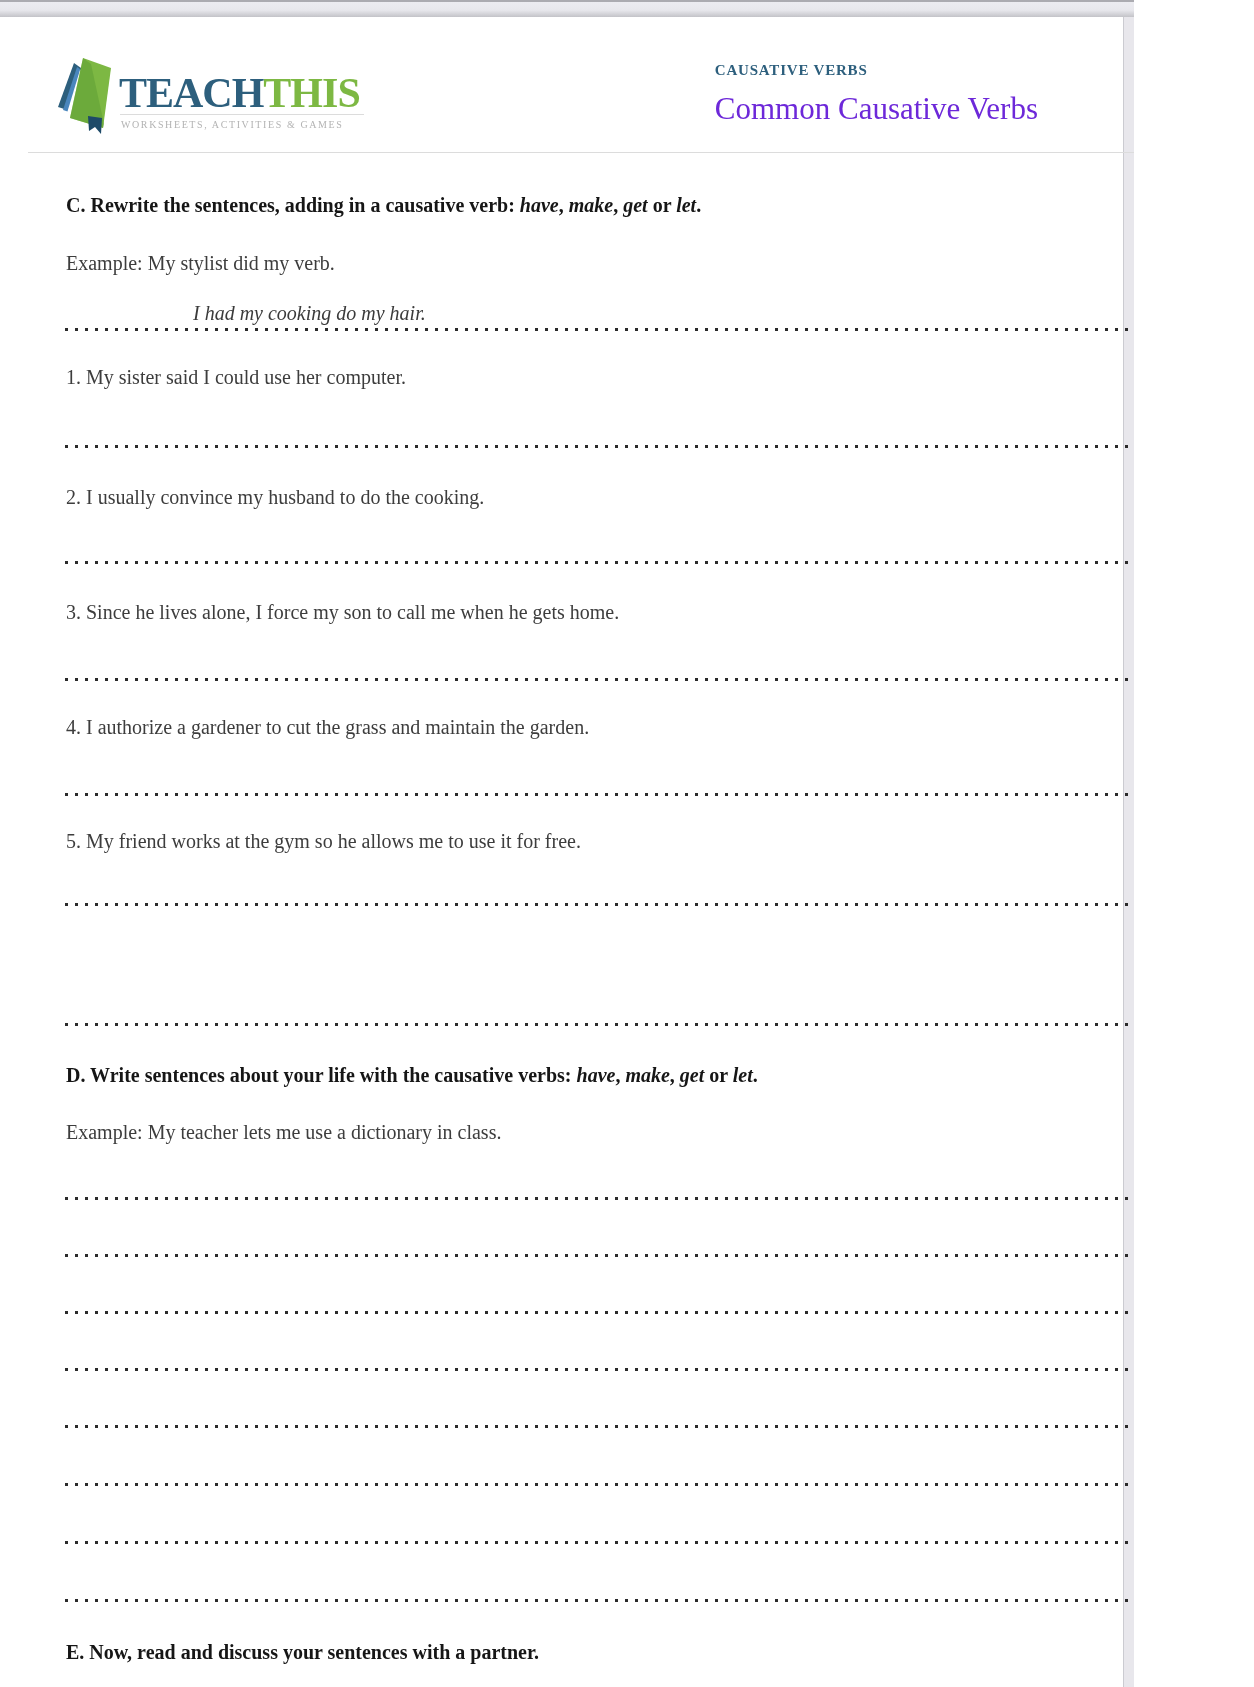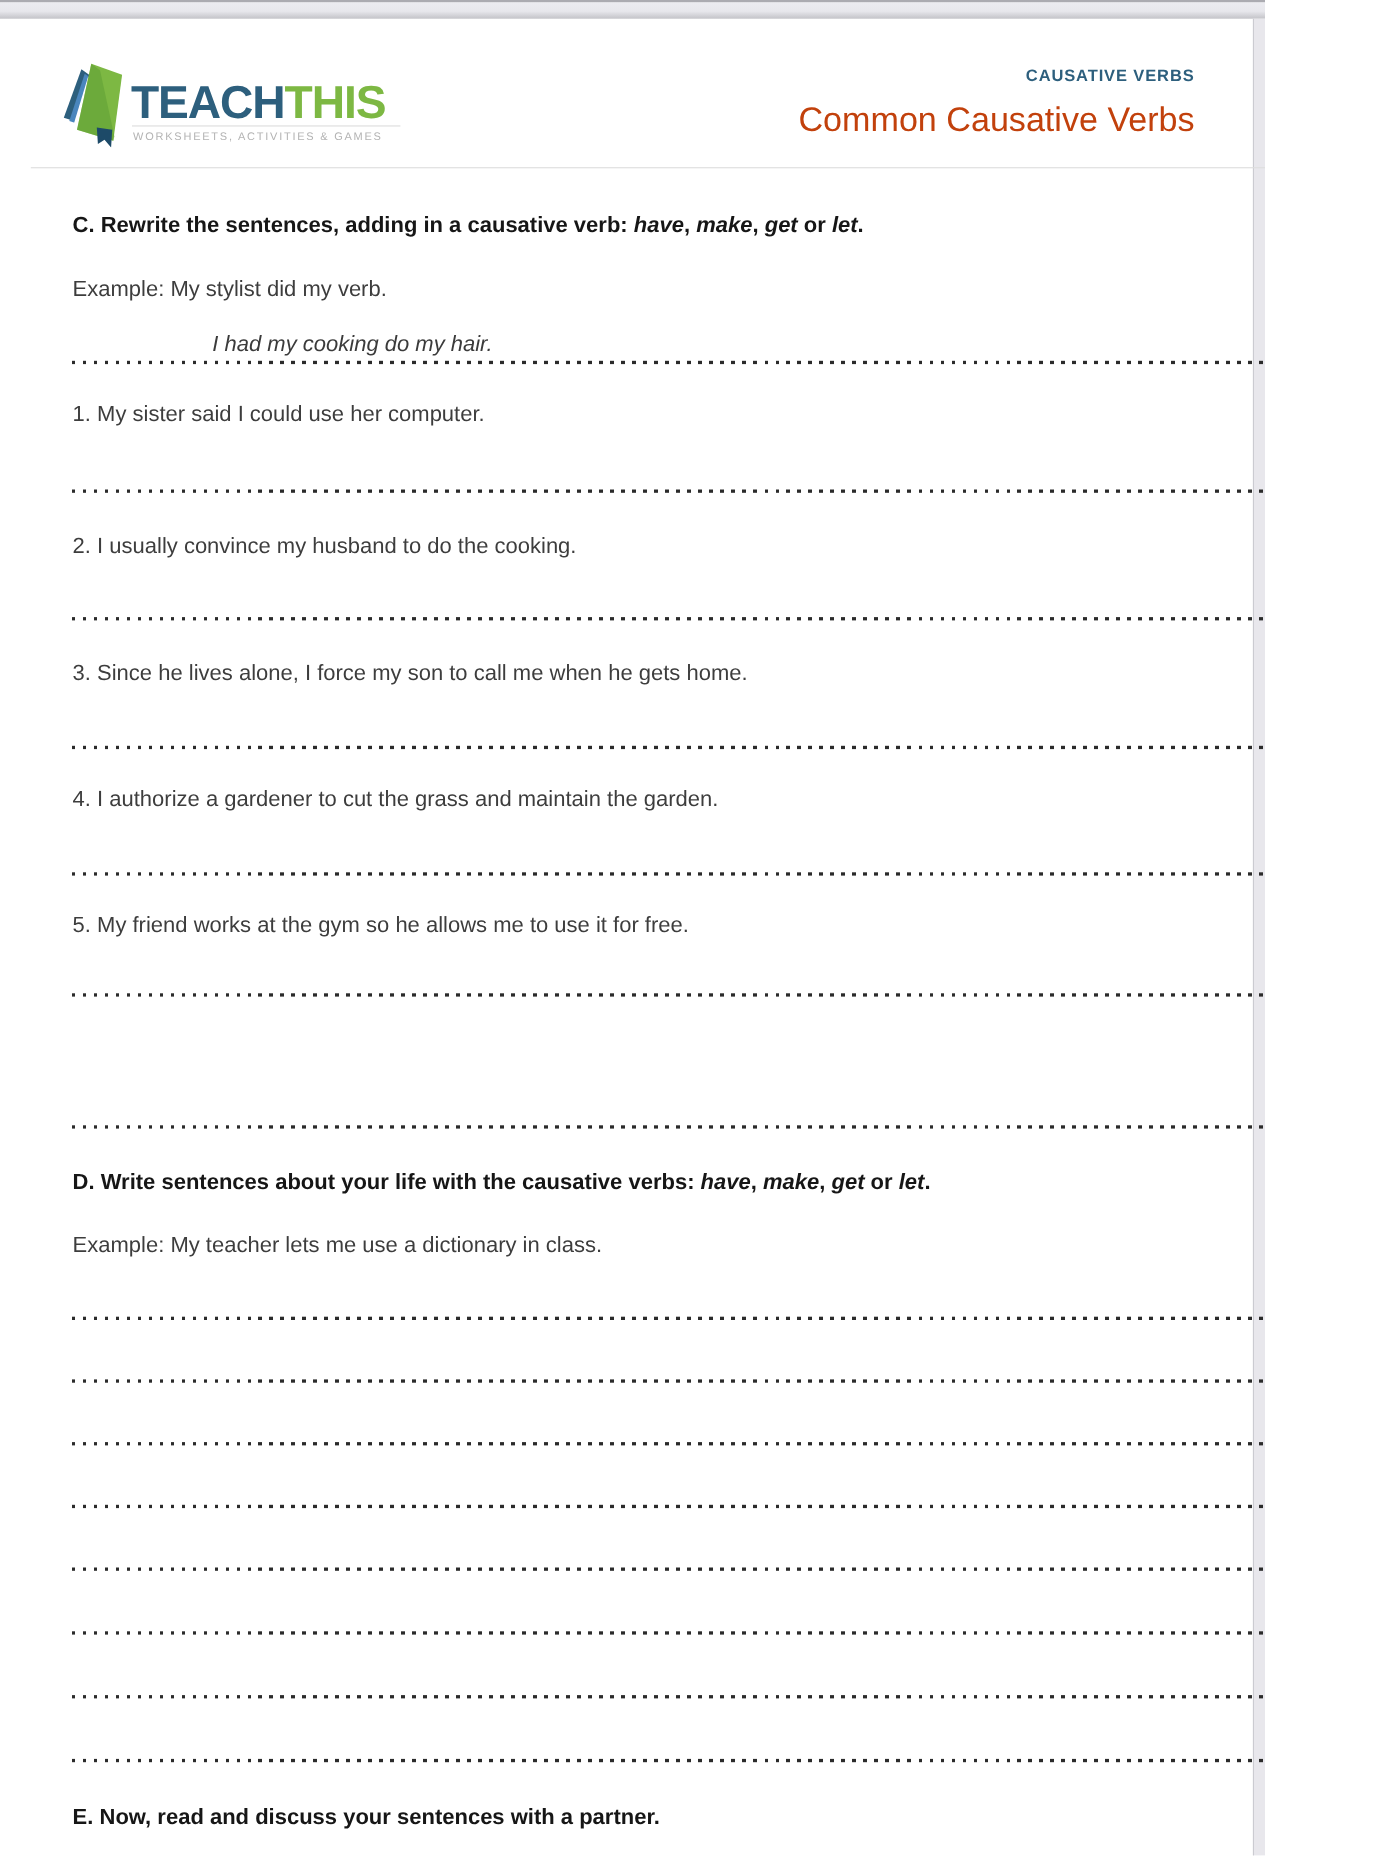--- a/index.html
+++ b/index.html
@@ -1,35 +1,35 @@
 <!DOCTYPE html>
 <html><head>
 <meta charset="utf-8">
 <style>
   html,body{margin:0;padding:0;background:#ffffff;}
   .screen{position:relative;width:1134px;height:1687px;background:#ffffff;overflow:hidden;
-          font-family:Liberation Sans, sans-serif;padding-left:16px;}
+          font-family:Liberation Serif, serif;}
   
   .top-strip{position:absolute;top:0;left:0;right:0;height:17px;
              background:linear-gradient(to bottom,#ececf1 0%,#e7e7ec 55%,#c3c3c8 100%);
              border-top:2px solid #ababb1;box-sizing:border-box;}
   .right-strip{position:absolute;top:17px;right:0;width:11px;bottom:0;
                background:#e8e7ec;border-left:1px solid #cbcbd1;box-sizing:border-box;}
   
   .logo-icon{position:absolute;left:57px;top:54px;}
   .wordmark{position:absolute;left:119px;top:71px;font-size:42px;font-weight:bold;
             letter-spacing:-1px;line-height:44px;white-space:nowrap;}
   .w1{color:#2d5f7d;}
   .w2{color:#7db843;}
   .logo-rule{position:absolute;left:120px;top:114px;width:244px;height:1px;background:#dcdcdc;}
   .tagline{position:absolute;left:121px;top:119px;font-size:10px;color:#b3b3b3;
            letter-spacing:1.6px;white-space:nowrap;}
-  .head-right{position:absolute;right:64px;top:61px;text-align:right;}
+  .head-right{position:absolute;right:96px;top:61px;}
   .kicker{font-size:15px;font-weight:bold;color:#2d5f7d;letter-spacing:0.8px;line-height:18px;}
-  .doc-title{font-size:31px;color:#c2410c;margin-top:12px;line-height:36px;margin-left:12px;}
+  .doc-title{font-size:31px;color:#6d28d9;margin-top:12px;line-height:36px;}
   .header-divider{position:absolute;left:28px;top:152px;width:1180px;height:1px;background:#dcdcdc;}
   
   .row{position:absolute;left:66px;font-size:20px;line-height:26px;color:#3d3d3d;white-space:nowrap;}
   .heading{font-weight:bold;color:#161616;}
   .vi{font-style:italic;text-align:right;}
   .answer{left:193px;font-style:italic;color:#3b3b3b;}
   .dotline{position:absolute;left:65px;width:1103px;height:3px;
            background:repeating-linear-gradient(to right,#2b2b2b 0 3px,transparent 3px 10px);}
 </style>
 </head>

